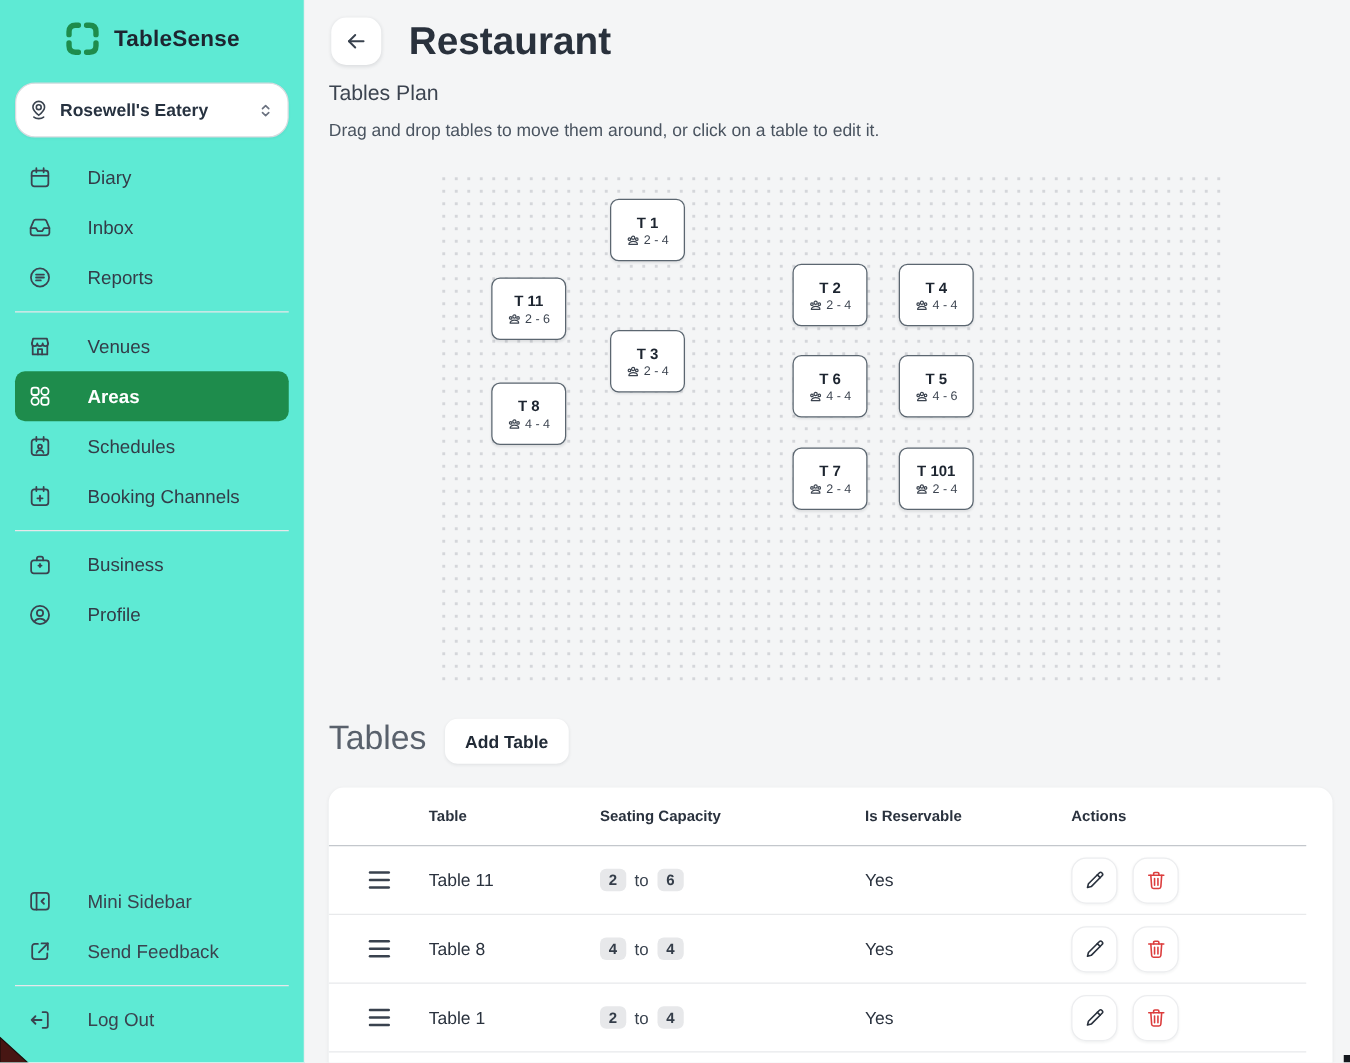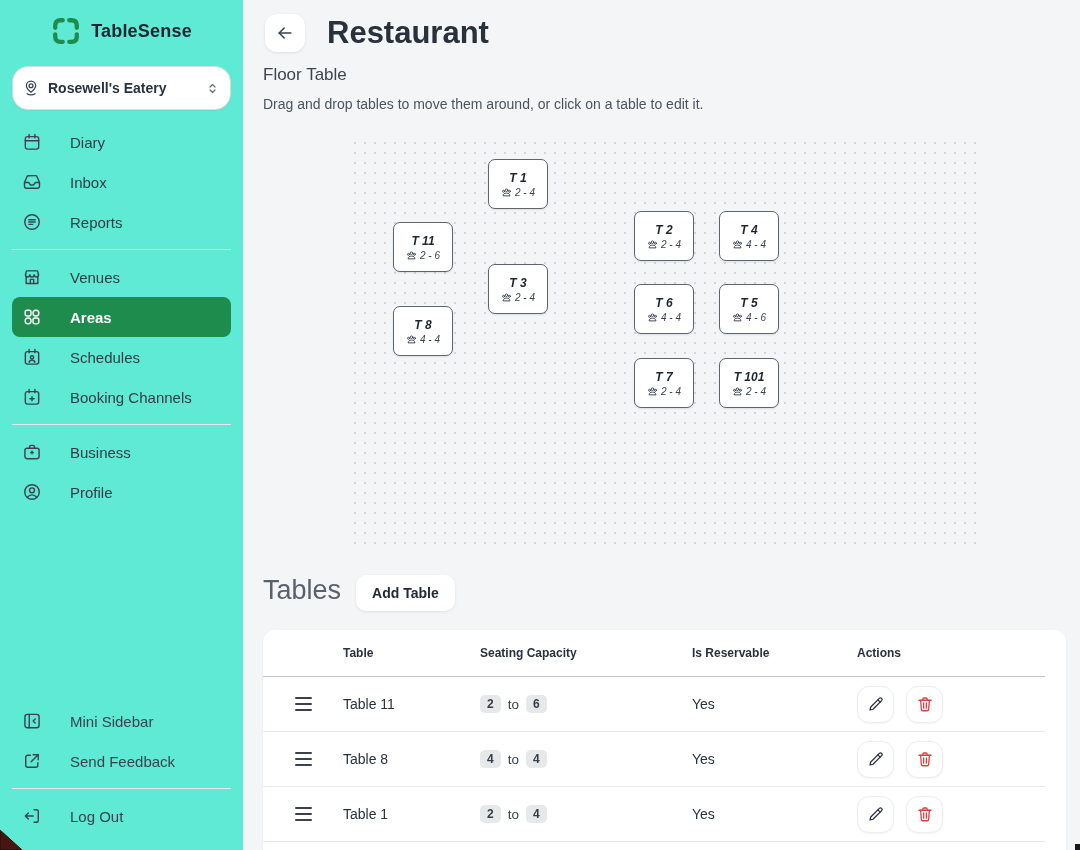--- a/index.html
+++ b/index.html
@@ -50,21 +50,20 @@
     position:relative; margin:23px 0 0 103px; width:636px; height:413px;
     background-image:radial-gradient(#d4d6da 1.2px, transparent 1.4px);
     background-size:10px 10px; background-position:3px 3px;
   }
   .floor-table {
     position:absolute; width:60px; height:50px; background:#fff;
     border:1.5px solid #5b6670; border-radius:7px;
     box-shadow:0 1px 2px rgba(20,30,40,.10);
     display:flex; flex-direction:column; align-items:center; justify-content:center; gap:2px;
     cursor:grab;
-    font-style:italic;
   }
   .floor-table .tname { font-size:12px; font-weight:700; color:#1d2530; }
   .floor-table .tcap { display:flex; align-items:center; gap:3px; font-size:10px; color:#3c4450; }
   .floor-table .tcap .ic { width:11px; height:11px; display:flex; color:#3c4450; }
   .tables-head { display:flex; align-items:flex-start; gap:15px; margin:27px 0 0 19px; }
   .tables-title { font-size:27px; font-weight:400; color:#59616c; }
   .add-table-btn {
     border:none; background:#fff; border-radius:10px; padding:10px 16px;
     font-family:inherit; font-size:14px; font-weight:700; color:#212a36;
     box-shadow:0 1px 3px rgba(20,30,40,.09); cursor:pointer;
@@ -259,21 +258,21 @@
       <span>
         <svg width="20" height="20" viewBox="0 0 24 24" fill="none" stroke="currentColor" stroke-width="1.9" stroke-linecap="round" stroke-linejoin="round">
           <path d="M19 12 H5"></path>
             <path d="M11 6 L5 12 L11 18"></path>
         </svg>
       </span>
     </button>
     <h1 class="page-title">Restaurant</h1>
   </div>
 
-  <h2 class="section-sub">Floor Table</h2>
+  <h2 class="section-sub">Tables Plan</h2>
   <p class="section-desc">Drag and drop tables to move them around, or click on a table to edit it.</p>
 
   <div class="floor-canvas" id="floor-canvas">
       <div class="floor-table" style="left: 141px; top: 24px;">
         <div class="tname">T 1</div>
         <div class="tcap">
           <span class="ic">
             <svg width="11" height="11" viewBox="0 0 24 24" fill="none" stroke="currentColor" stroke-width="2.1" stroke-linecap="round" stroke-linejoin="round">
               <circle cx="12" cy="7" r="2.8"></circle>
               <circle cx="5.6" cy="9.4" r="2.2"></circle>

